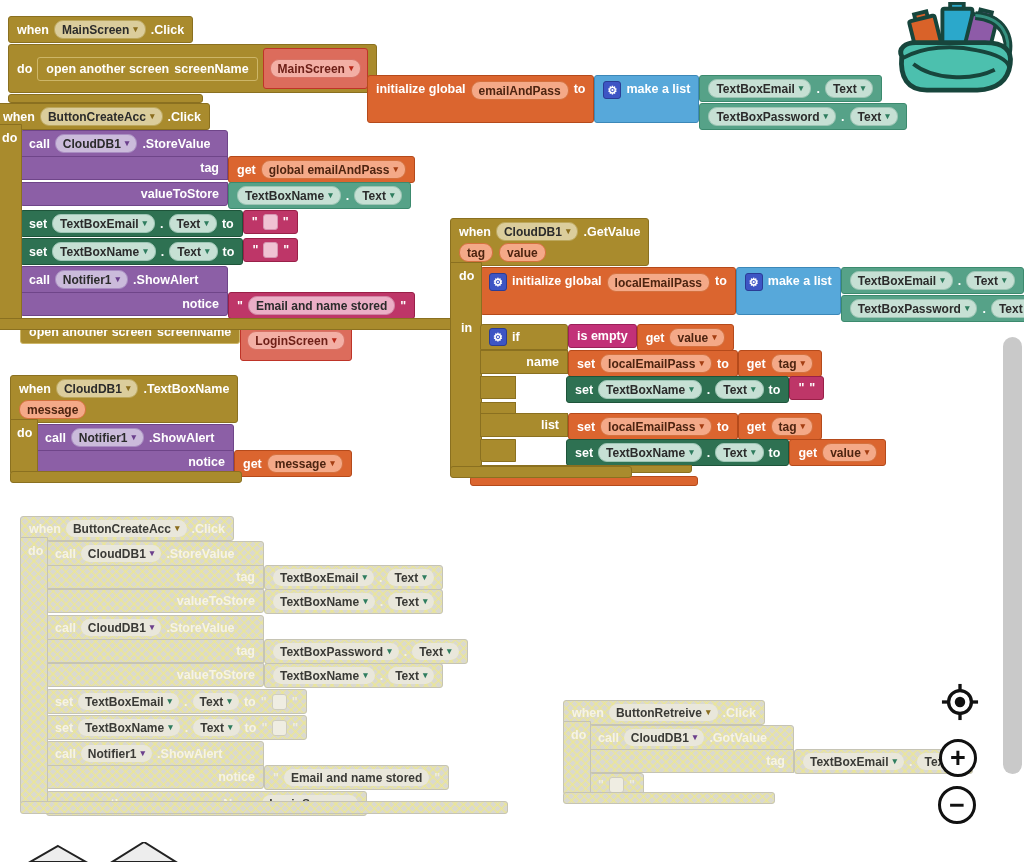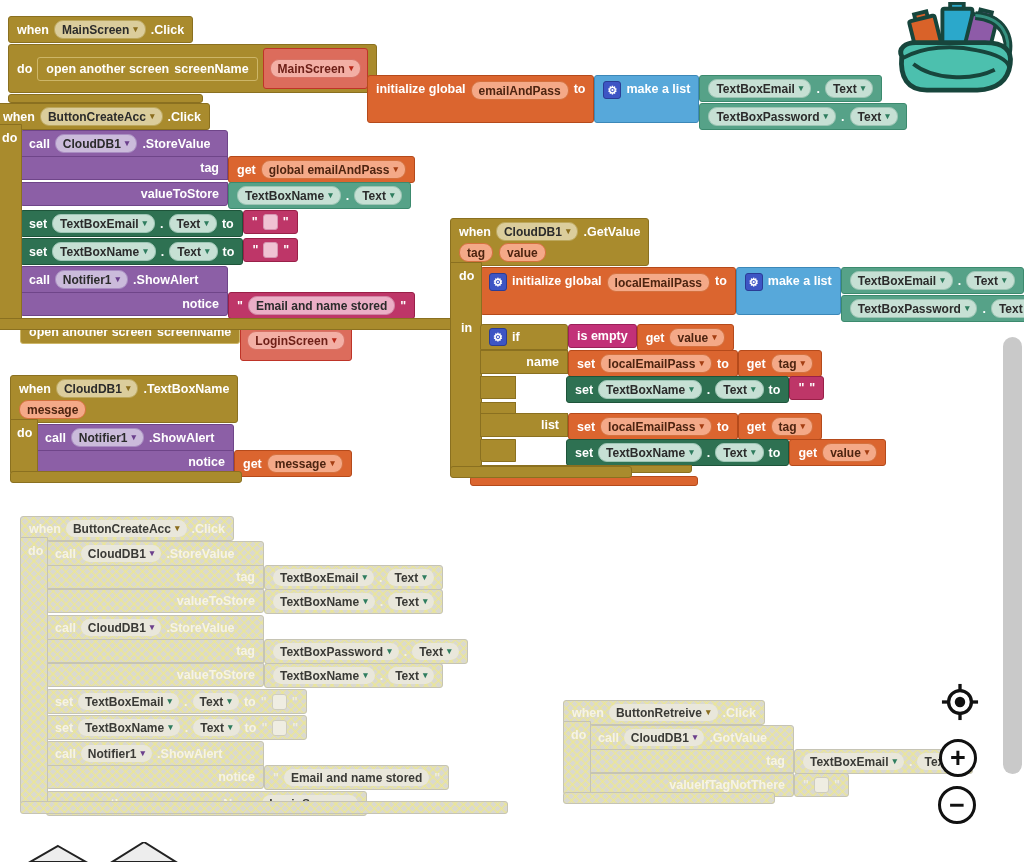--- a/index.html
+++ b/index.html
@@ -683,23 +683,20 @@
             <span class="arr arr-green">▾</span>
           </span>
         <span class="lbl">.</span>
         <span class="p">
             <span>Text</span>
             <span class="arr arr-green">▾</span>
           </span>
       </span>
     </div>
     <div class="row" style="margin-top:-1px">
-      <div class="b purple cell" style="width:205px;border-radius:0 0 3px 3px">
-          <span class="lbl">valueIfTagNotThere</span>
-        </div>
       <span class="b magenta">
         <span class="q">"</span>
           <span class="esock"></span>
           <span class="q">"</span>
       </span>
     </div>
   </div>
   <div class="bar" style="left:0;top:92px;width:210px;height:10px"></div>
 </div>
 

